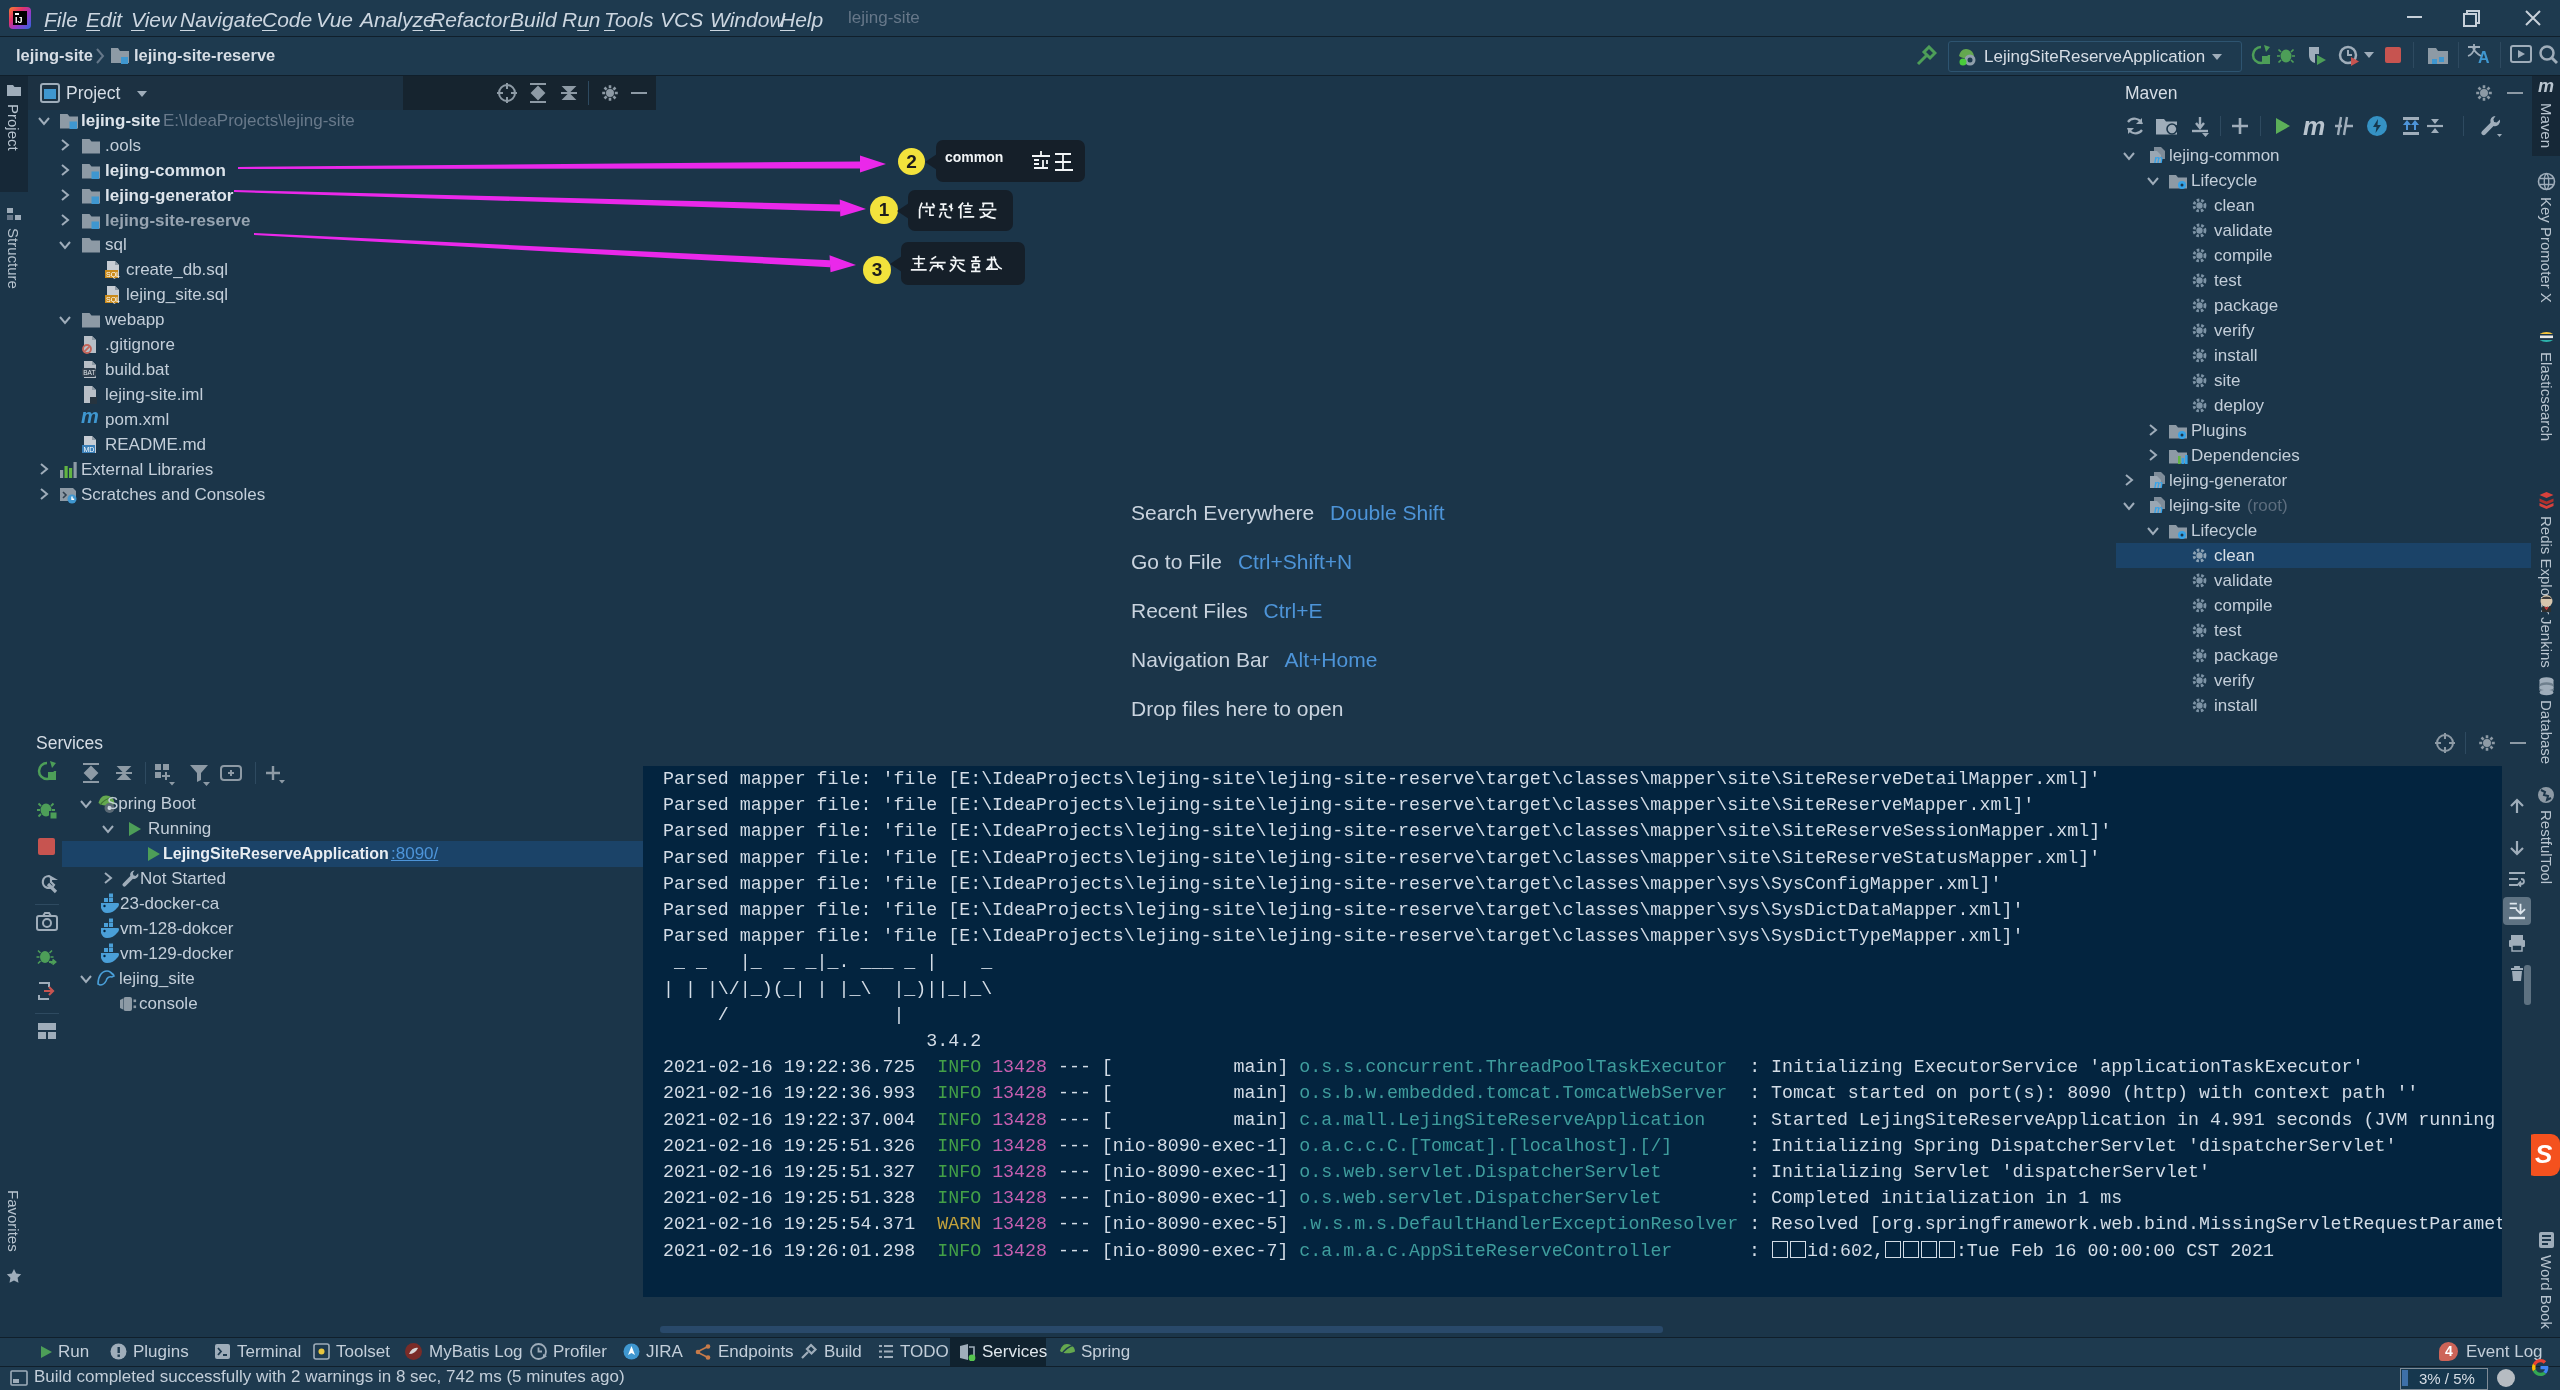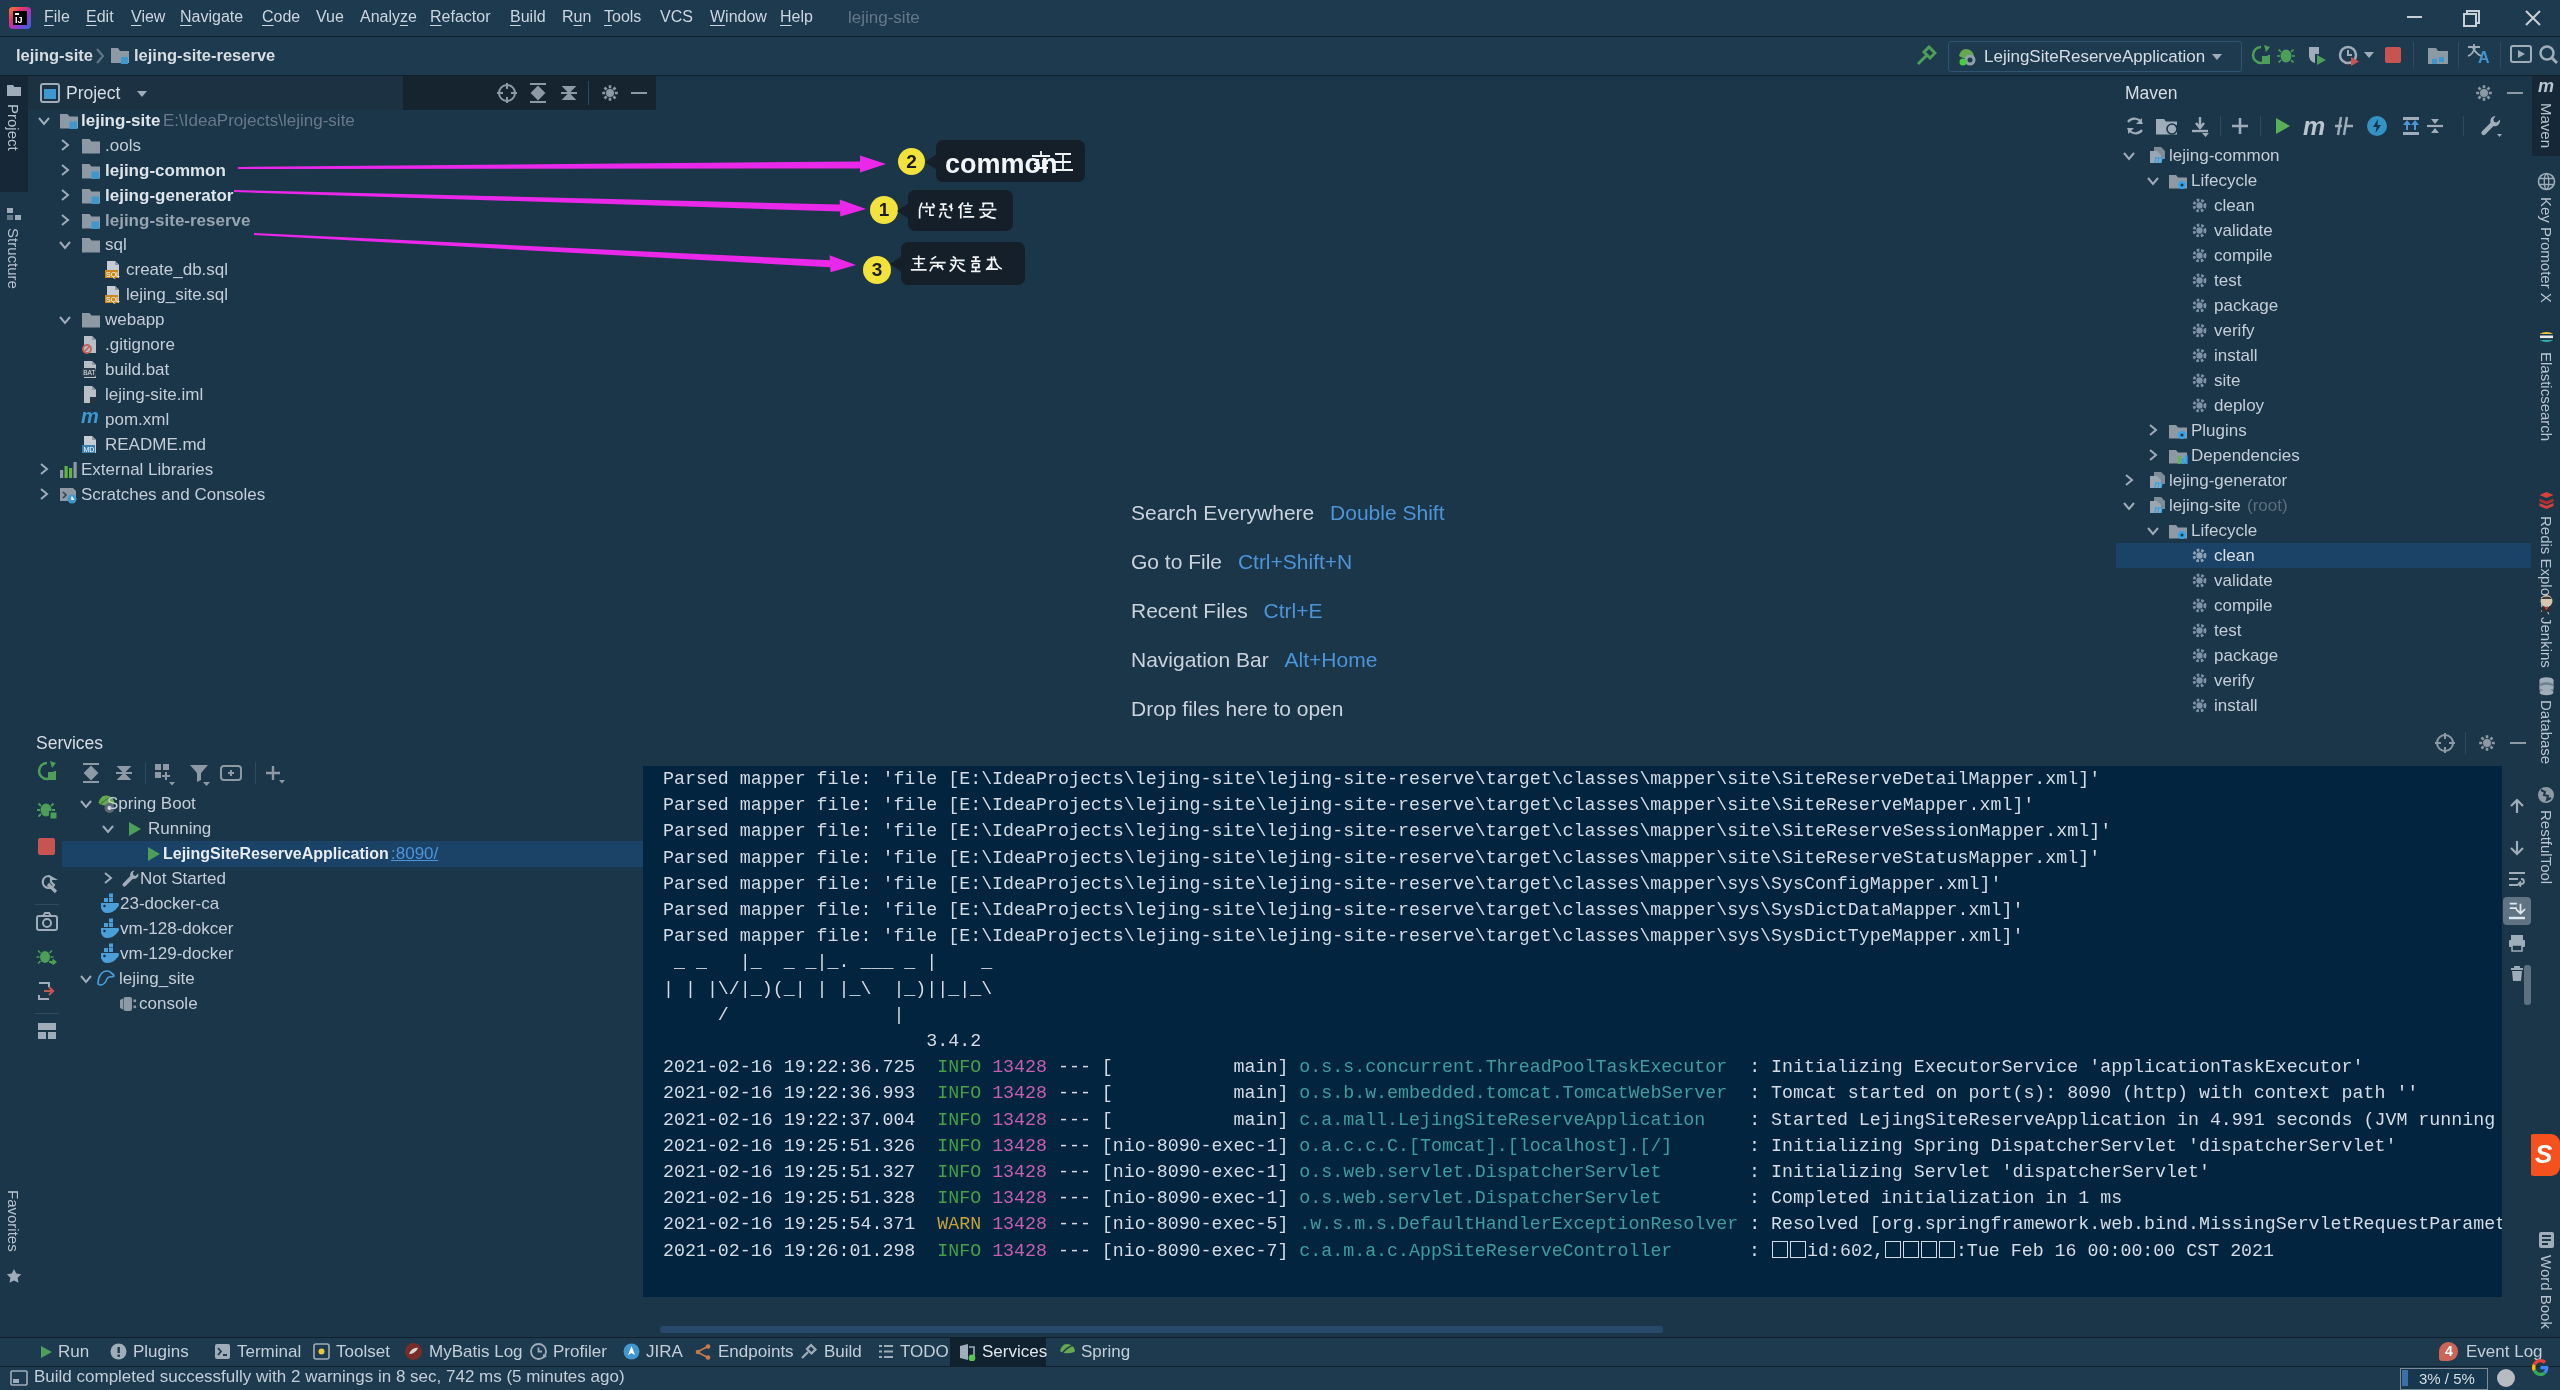--- a/index.html
+++ b/index.html
@@ -24,21 +24,21 @@
 </head>
 <body>
 <div id="app">
 
   <div class="abs" id="menubar" style="left:0;top:0;width:2560px;height:36px;background:#1e3a4f;">
     <div class="abs" style="left:9px;top:7px;width:22px;height:22px;border-radius:4px;background:linear-gradient(135deg,#f9802c 0%,#e0326e 35%,#9939c9 60%,#2b67e0 100%);">
       <div class="abs" style="left:4px;top:4px;width:14px;height:14px;background:#000;"></div>
       <div class="abs" style="left:6px;top:6px;width:4px;height:2px;background:#fff;"></div>
       <div class="abs" style="left:6px;top:11px;width:7px;height:5px;color:#fff;font-size:9px;font-weight:bold;line-height:5px;">IJ</div>
     </div>
-    <div class="abs menuitems" style="left:0;top:0;height:36px;width:2000px;font-size:16px;color:#ccd6e0;">
+    <div class="abs menuitems" style="left:0;top:0;height:36px;width:2000px;font-size:21px;color:#ccd6e0;font-style:italic;">
       <span class="mi" style="left:44px;"><u>F</u>ile</span>
       <span class="mi" style="left:86px;"><u>E</u>dit</span>
       <span class="mi" style="left:131px;"><u>V</u>iew</span>
       <span class="mi" style="left:180px;"><u>N</u>avigate</span>
       <span class="mi" style="left:262px;text-align:right;"><u>C</u>ode</span>
       <span class="mi" style="left:316px;">Vue</span>
       <span class="mi" style="left:360px;">Analy<u>z</u>e</span>
       <span class="mi" style="left:430px;"><u>R</u>efactor</span>
       <span class="mi" style="left:510px;"><u>B</u>uild</span>
       <span class="mi" style="left:562px;">R<u>u</u>n</span>
@@ -359,21 +359,21 @@
       <polygon points="254,233 830,260.2 830,267.2 254,235"></polygon>
       <polygon points="829.5,255.2 856,265 830.5,272.2"></polygon>
     </g>
   </svg>
   <div class="abs" style="left:898px;top:148px;width:27px;height:27px;border-radius:50%;background:#f2e23c;color:#1c1c1c;font-size:19px;font-weight:bold;text-align:center;line-height:27px;">2</div>
   <div class="abs" style="left:870px;top:196px;width:28px;height:28px;border-radius:50%;background:#f2e23c;color:#1c1c1c;font-size:19px;font-weight:bold;text-align:center;line-height:28px;">1</div>
   <div class="abs" style="left:863px;top:256px;width:28px;height:28px;border-radius:50%;background:#f2e23c;color:#1c1c1c;font-size:19px;font-weight:bold;text-align:center;line-height:28px;">3</div>
 
   <div class="abs" style="left:936px;top:140px;width:149px;height:42px;background:#151f29;border-radius:7px;"></div>
   <div class="abs" style="left:925px;top:154px;width:0;height:0;border-top:8px solid transparent;border-bottom:8px solid transparent;border-right:12px solid #151f29;"></div>
-  <div class="abs" style="left:945px;top:149px;font-size:27px;color:#f2f5f7;font-weight:bold;">common</div>
+  <div class="abs" style="left:945px;top:149px;font-size:14px;color:#f2f5f7;font-weight:bold;">common</div>
   <svg class="abs" style="left:1030px;top:150px;" width="44" height="22" stroke="#f2f5f7" stroke-width="1.8" fill="none">
     <path d="M2 6 h18 M11 1 v5 M4 10 h5 M4 14 h5 M4 18 h14 M13 10 v8 M17 10 v4"></path>
     <path d="M25 4 h16 M33 4 v16 M25 12 h16 M25 20 h18"></path>
   </svg>
   <div class="abs" style="left:908px;top:190px;width:105px;height:41px;background:#151f29;border-radius:7px;"></div>
   <div class="abs" style="left:897px;top:203px;width:0;height:0;border-top:8px solid transparent;border-bottom:8px solid transparent;border-right:12px solid #151f29;"></div>
   <svg class="abs" style="left:917px;top:201px;" width="86" height="19" viewBox="0 0 108 24" stroke="#f2f5f7" stroke-width="2.2" fill="none">
     <path d="M6 2 L3 10 M3 10 v12 M6 8 h16 M12 2 v4 M16 8 v10 h5 M10 13 h3 M19 3 l3 4"></path>
     <path d="M29 4 h8 M33 4 v7 M28 11 h10 M31 14 l-3 7 M35 14 c0 6 2 7 8 7 M43 3 v10 M40 6 l5 4"></path>
     <path d="M58 2 L52 9 M55 6 v16 M58 6 h12 M64 2 v4 M60 10 h8 M60 14 h8 M58 20 h14"></path>

